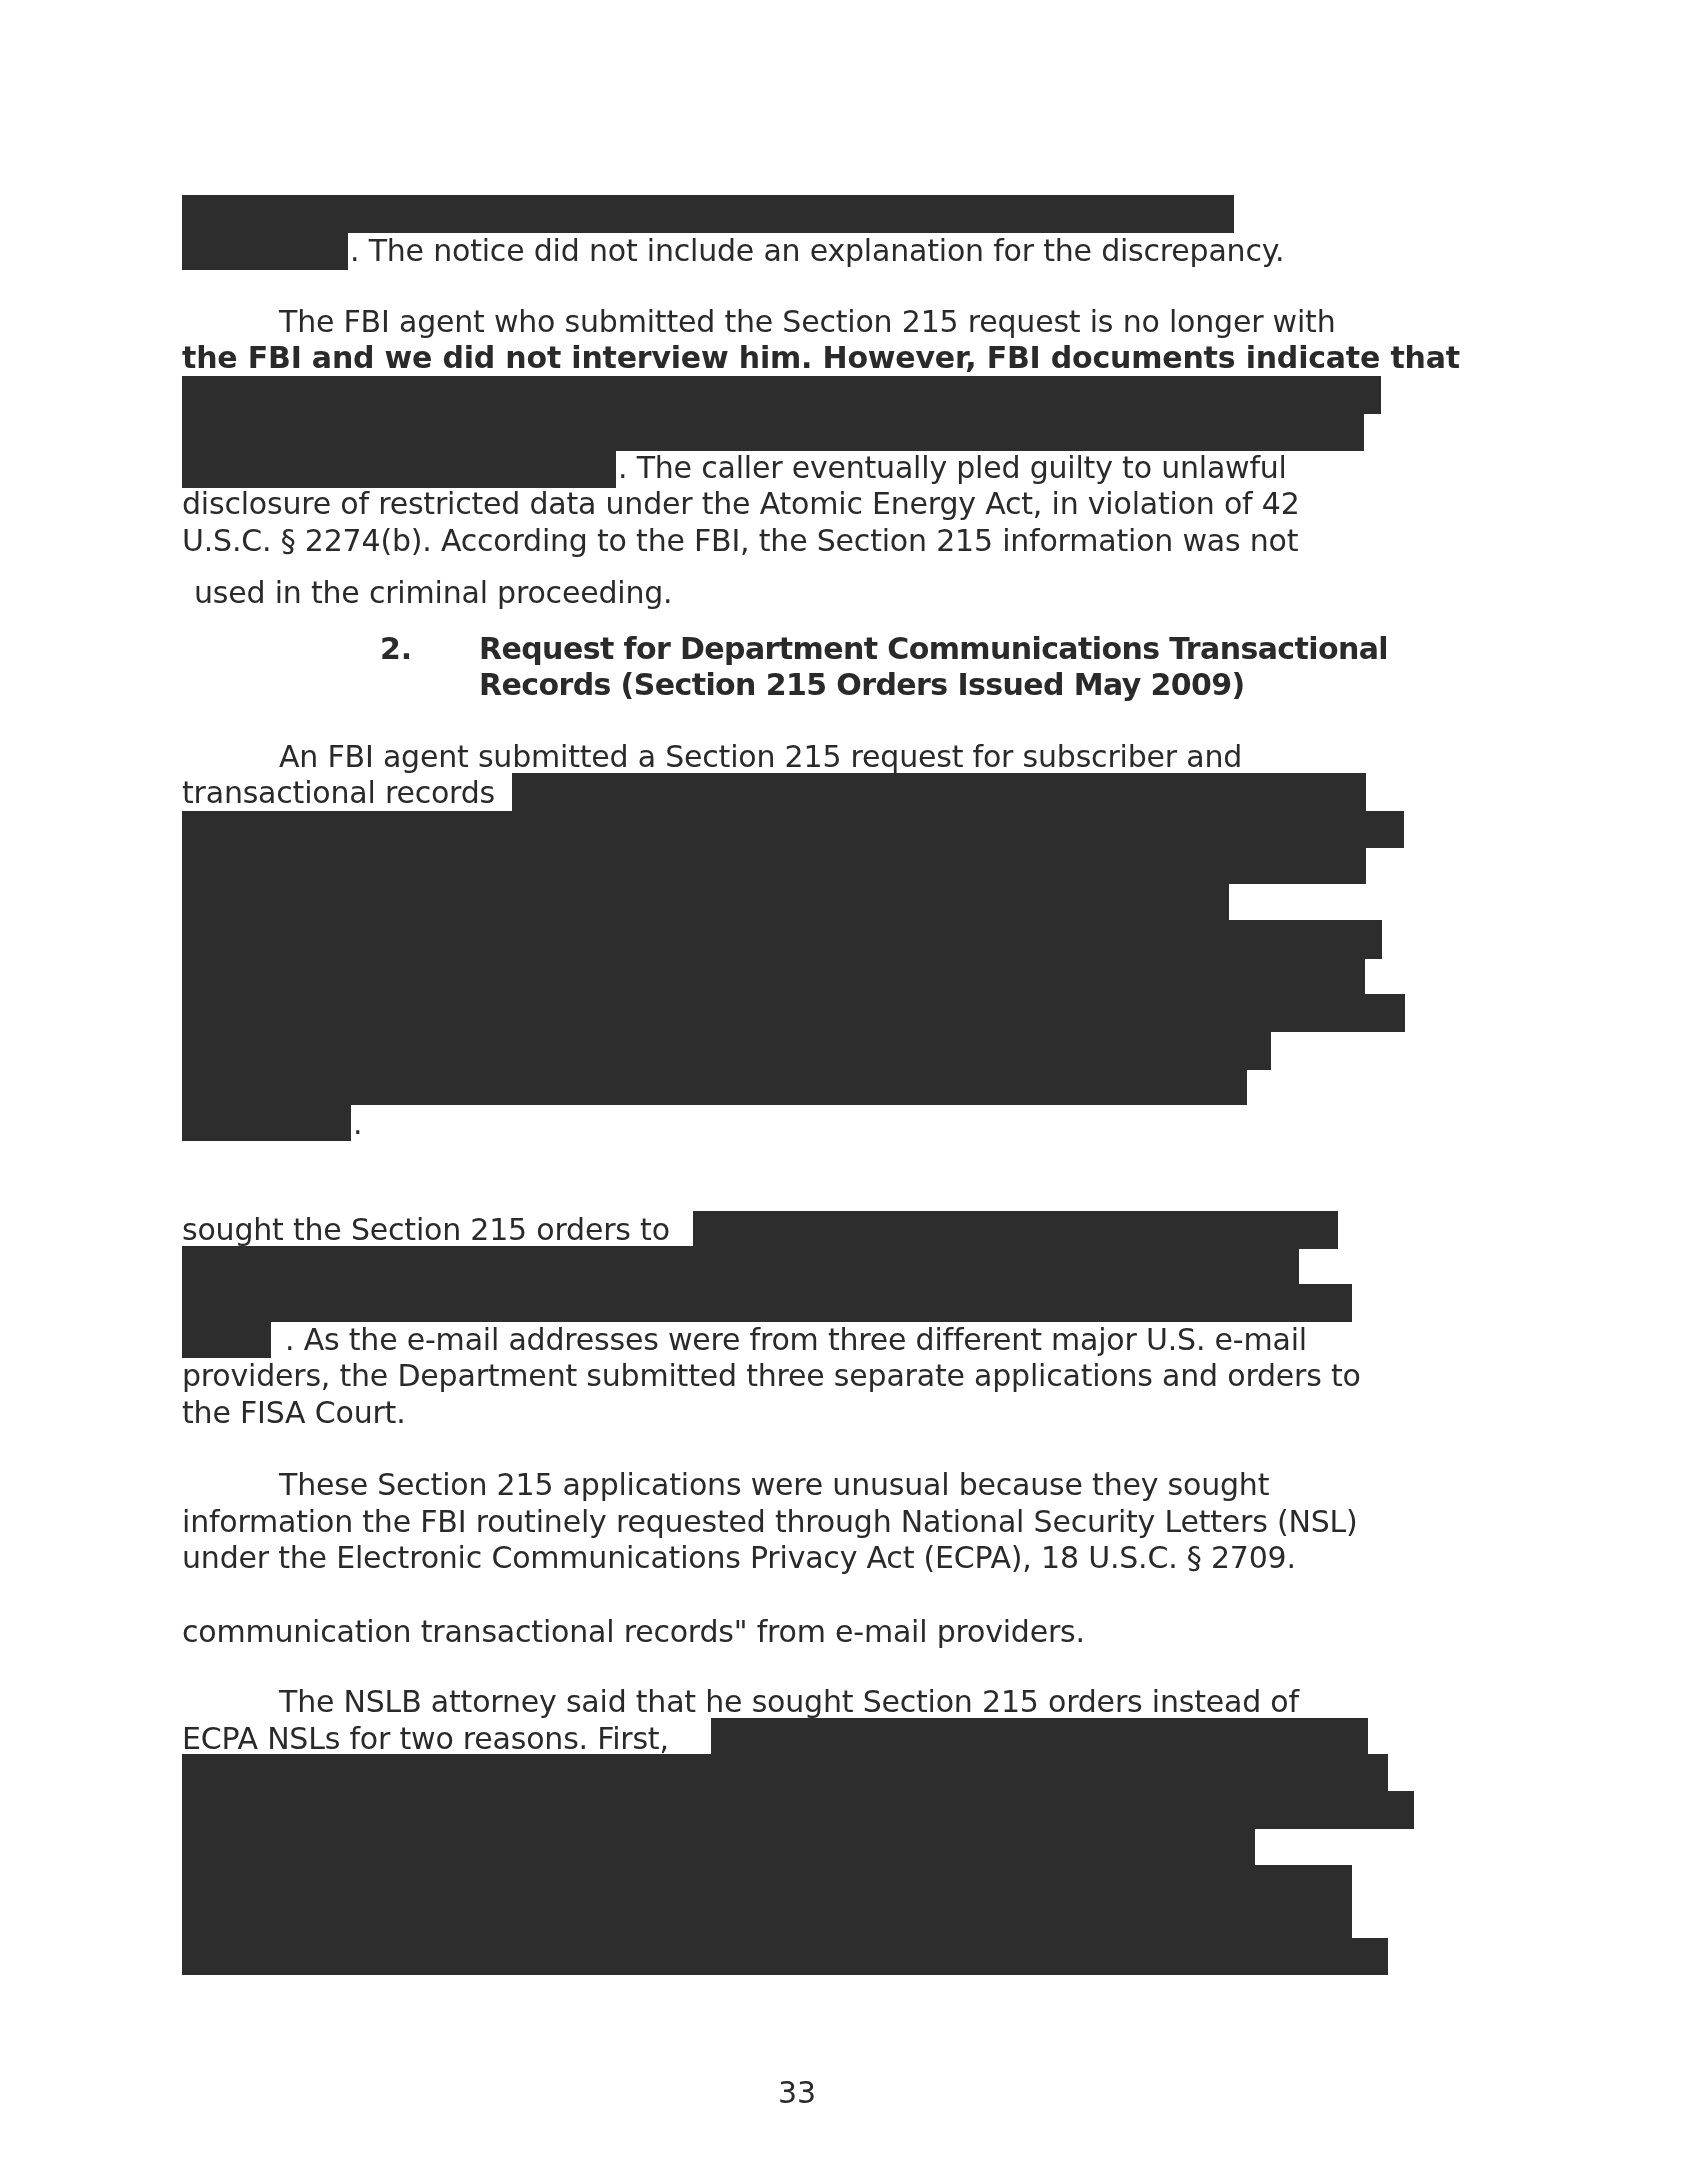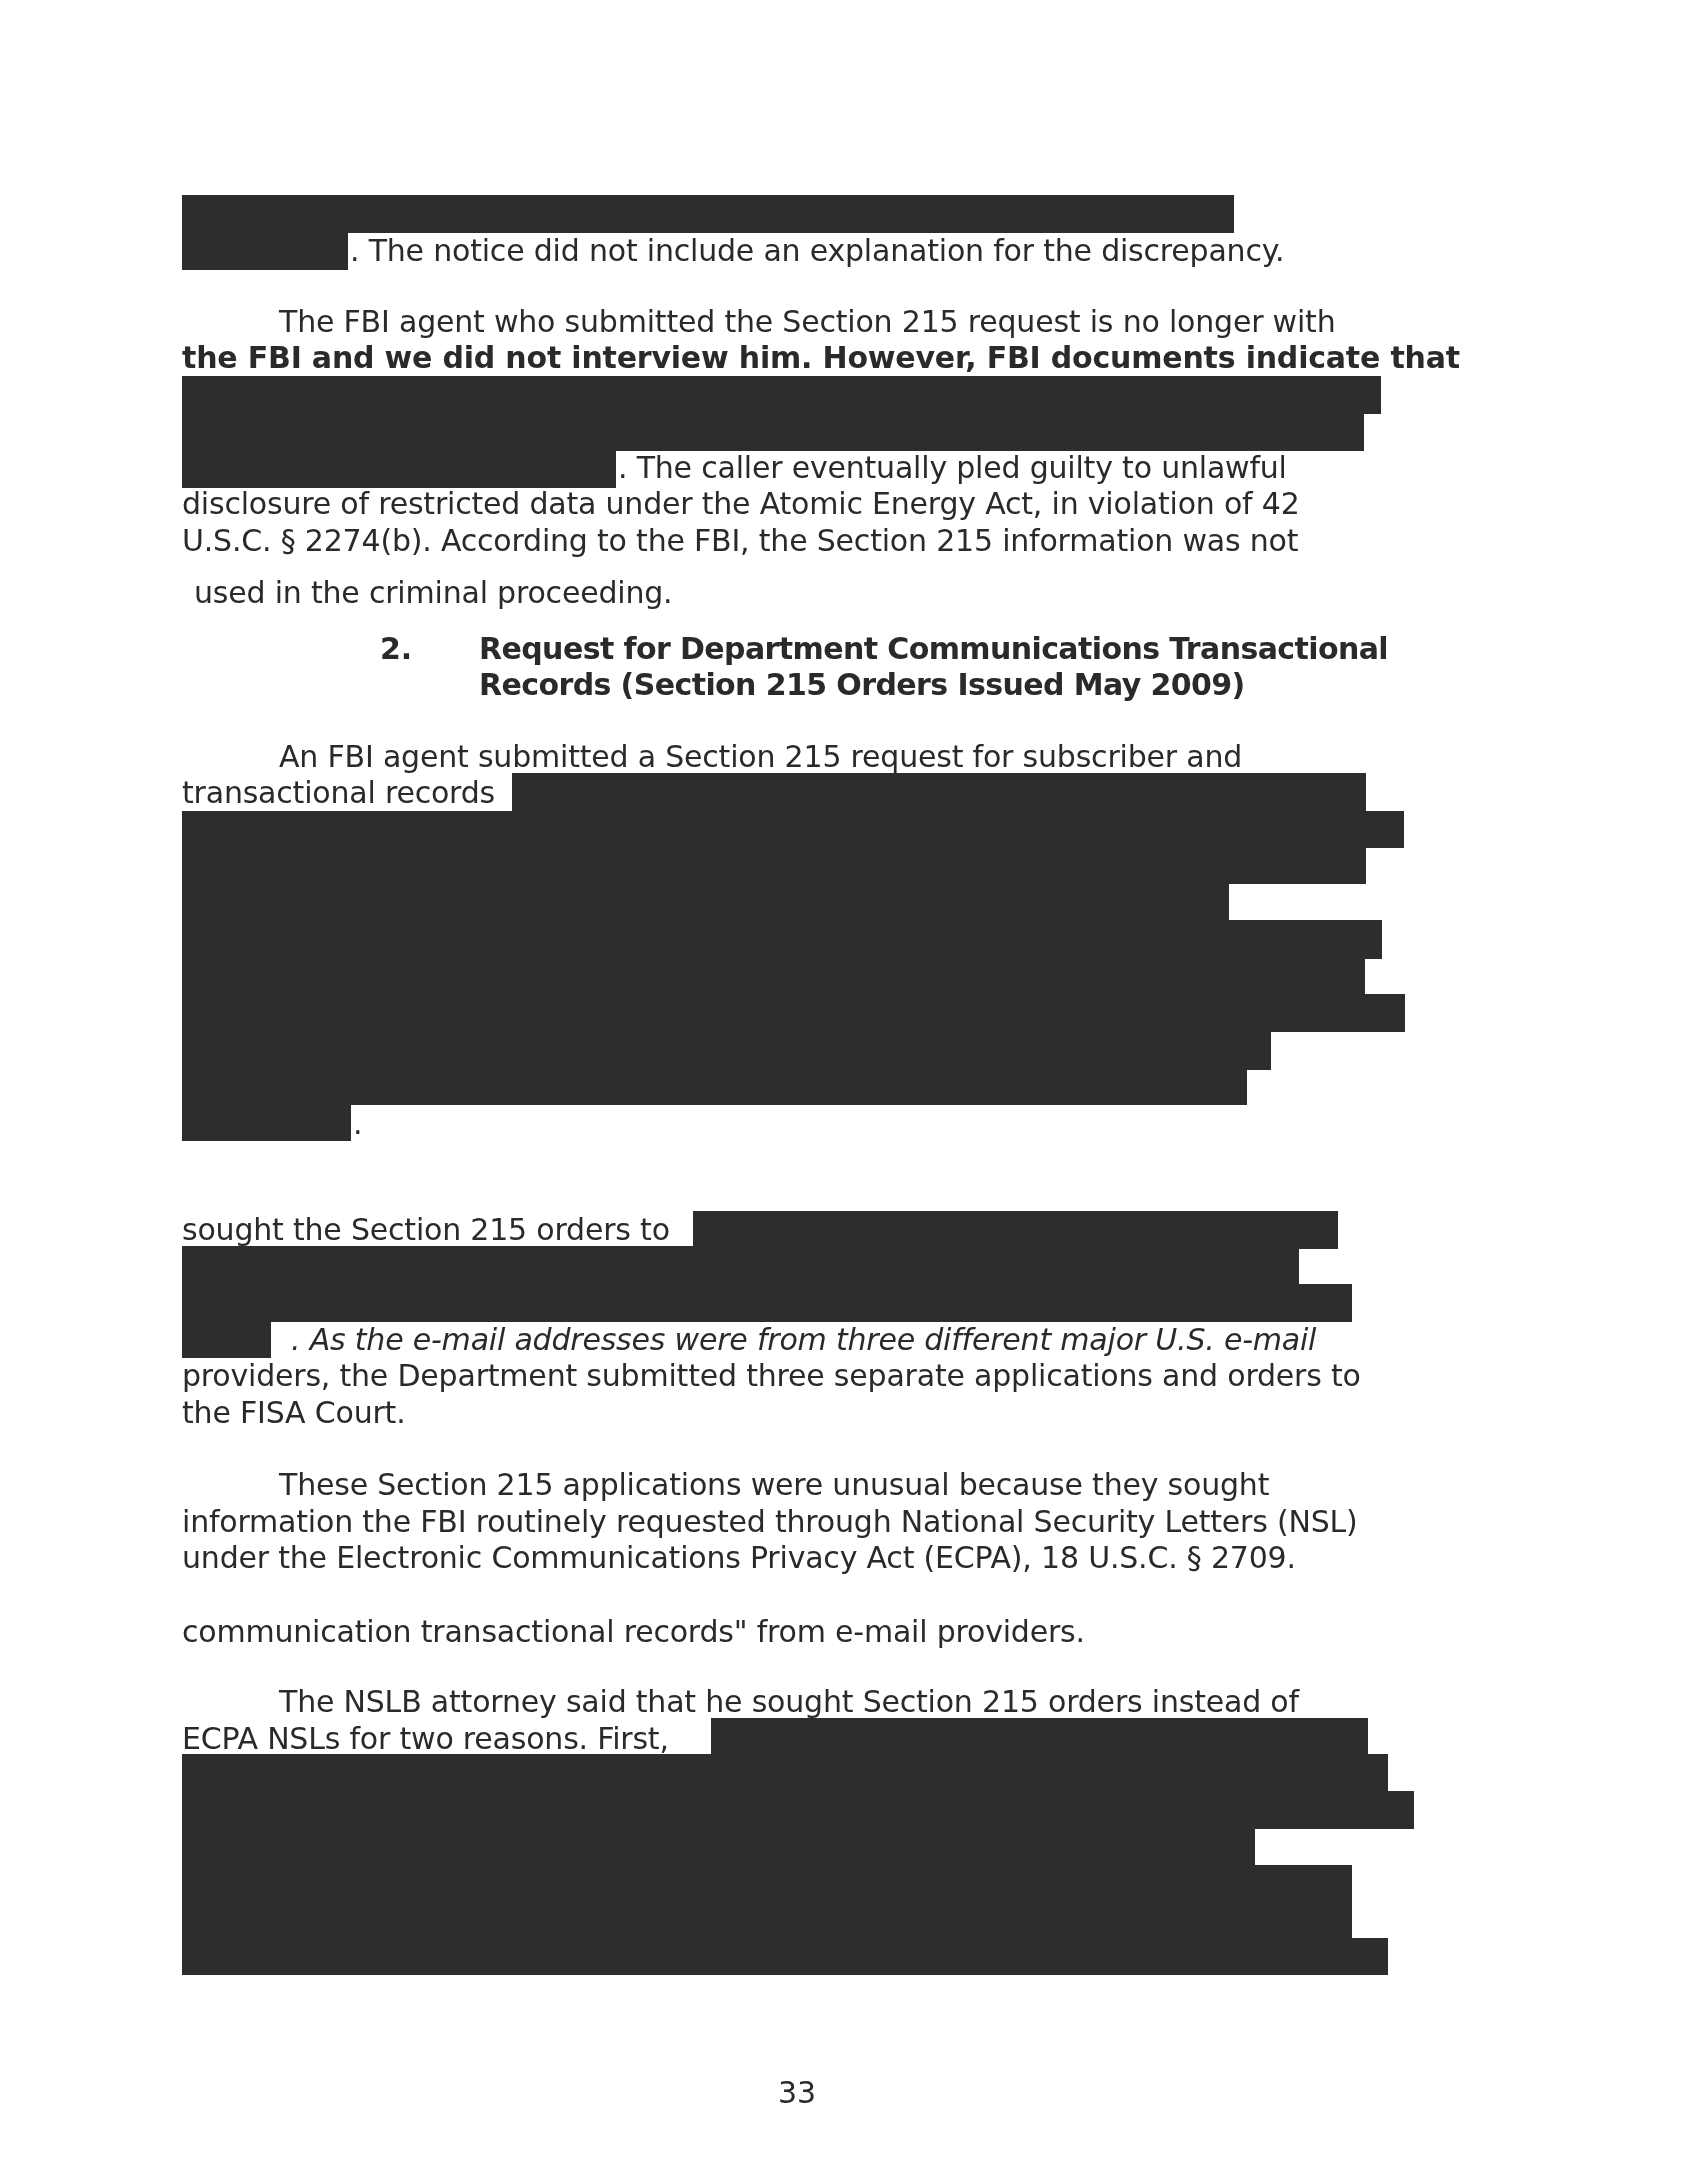--- a/index.html
+++ b/index.html
@@ -57,21 +57,21 @@
   <div class="redact" style="left:182px;top:1031px;width:1089px;height:39px;"></div>
   <div class="redact" style="left:182px;top:1068px;width:1065px;height:37px;"></div>
   <div class="redact" style="left:182px;top:1104px;width:169px;height:37px;"></div>
   <div class="text" style="left:353px;top:1105px;">.</div>
 
   <div class="text" style="left:182px;top:1211px;">sought the Section 215 orders to</div>
   <div class="redact" style="left:693px;top:1211px;width:645px;height:38px;"></div>
   <div class="redact" style="left:182px;top:1246px;width:1117px;height:39px;"></div>
   <div class="redact" style="left:182px;top:1284px;width:1170px;height:38px;"></div>
   <div class="redact" style="left:182px;top:1321px;width:89px;height:37px;"></div>
-  <div class="text" style="left:291px;top:1321px;font-style:italic;">.  As the e-mail addresses were from three different major U.S. e-mail</div>
+  <div class="text" style="left:285px;top:1321px;">.  As the e-mail addresses were from three different major U.S. e-mail</div>
   <div class="text" style="left:182px;top:1357px;">providers, the Department submitted three separate applications and orders to</div>
   <div class="text" style="left:182px;top:1394px;">the FISA Court.</div>
 
   <div class="text" style="left:279px;top:1466px;text-align:right;">These Section 215 applications were unusual because they sought</div>
   <div class="text" style="left:182px;top:1503px;">information the FBI routinely requested through National Security Letters (NSL)</div>
   <div class="text" style="left:182px;top:1539px;">under the Electronic Communications Privacy Act (ECPA), 18 U.S.C. § 2709.</div>
   <div class="text" style="left:182px;top:1613px;">communication transactional records" from e-mail providers.</div>
 
   <div class="text" style="left:279px;top:1683px;">The NSLB attorney said that he sought Section 215 orders instead of</div>
   <div class="text" style="left:182px;top:1720px;">ECPA NSLs for two reasons.  First,</div>

